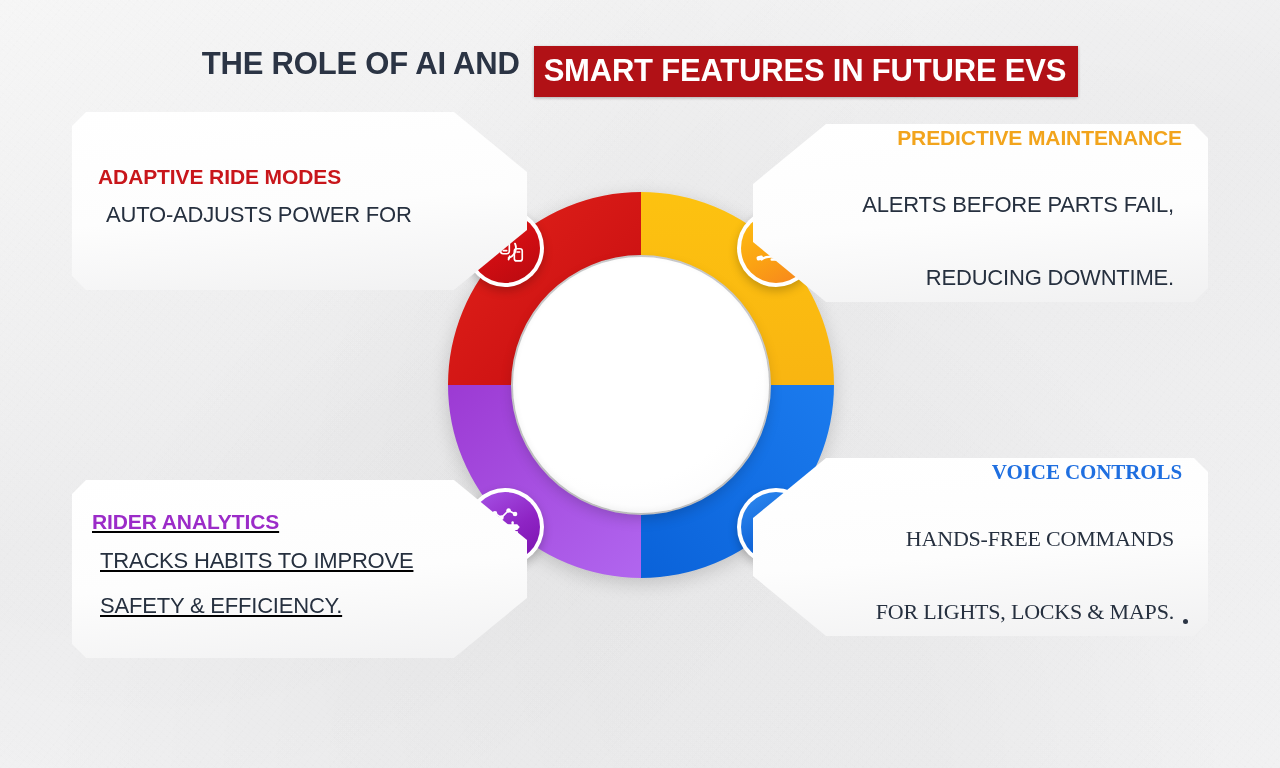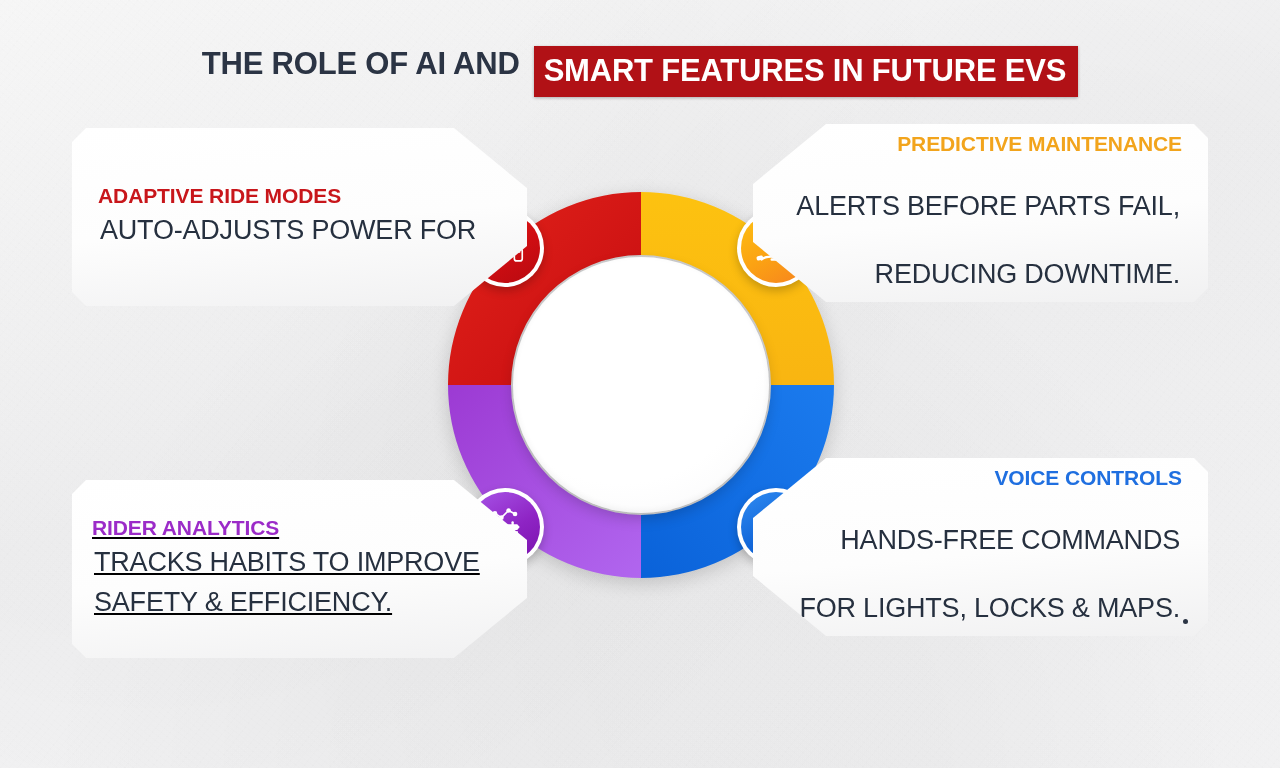--- a/index.html
+++ b/index.html
@@ -50,49 +50,49 @@
 
   
   .card{
     position:absolute;
     background:linear-gradient(175deg,#ffffff 0%,#fdfdfd 48%,#eeeeef 100%);
     filter:drop-shadow(0 6px 10px rgba(0,0,0,.13));
     display:flex;flex-direction:column;justify-content:center;
     box-sizing:border-box;
   }
   .card-tl{
-    left:72px;top:128px;width:455px;height:200px;
+    left:72px;top:112px;width:455px;height:200px;
     clip-path:polygon(14px 0, 382px 0, 455px 60px, 455px 118px, 382px 178px, 14px 178px, 0 164px, 0 14px);
     padding:0 0 22px 26px;
   }
   .card-tr{
     left:753px;top:124px;width:455px;height:200px;
     clip-path:polygon(73px 0, 441px 0, 455px 14px, 455px 164px, 441px 178px, 73px 178px, 0 118px, 0 60px);
     padding:0 26px 22px 0;align-items:flex-end;
   }
   .card-bl{
     left:72px;top:480px;width:455px;height:200px;
     clip-path:polygon(14px 0, 382px 0, 455px 60px, 455px 118px, 382px 178px, 14px 178px, 0 164px, 0 14px);
     padding:0 0 22px 20px;
     text-decoration:underline;
   }
   .card-br{
     left:753px;top:458px;width:455px;height:200px;
     clip-path:polygon(73px 0, 441px 0, 455px 14px, 455px 164px, 441px 178px, 73px 178px, 0 118px, 0 60px);
-    padding:0 26px 22px 0;align-items:flex-end;
+    padding:0 26px 22px 0;align-items:flex-end;font-family:Liberation Serif, serif;
   }
   .card-inner{display:flex;flex-direction:column;}
   .card-tr .card-inner,.card-br .card-inner{align-items:flex-end;text-align:right;gap:28px;}
   .card-h{
     font-size:21px;font-weight:800;letter-spacing:-0.1px;
     line-height:1.15;margin:0 0 3px 0;white-space:nowrap;
   }
   .card-b{
-    font-size:27px;font-weight:500;color:#26303f;
-    line-height:1.32;letter-spacing:-0.2px;margin:2px;white-space:nowrap;
+    font-size:22px;font-weight:500;color:#26303f;
+    line-height:1.32;letter-spacing:-0.2px;margin:8px;white-space:nowrap;
   }
 
   
   .donut{position:absolute;left:448px;top:192px;width:386px;height:386px;}
   .donut svg{display:block;filter:drop-shadow(0 5px 9px rgba(0,0,0,.16));}
   .donut-hole{
     position:absolute;left:65px;top:65px;width:256px;height:256px;border-radius:50%;
     background:radial-gradient(circle at 42% 34%, #ffffff 0%, #ffffff 62%, #f7f7f8 100%);
     box-shadow:0 6px 14px rgba(0,0,0,.18), inset 0 -2px 6px rgba(0,0,0,.05);
   }

